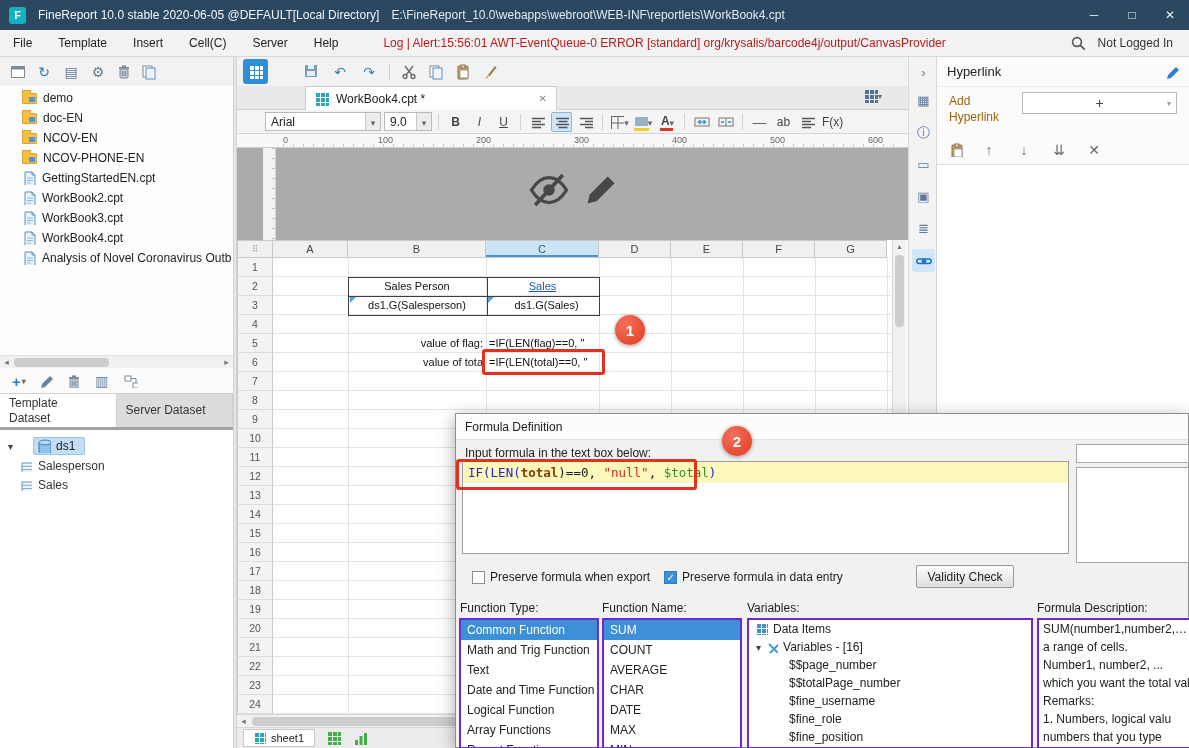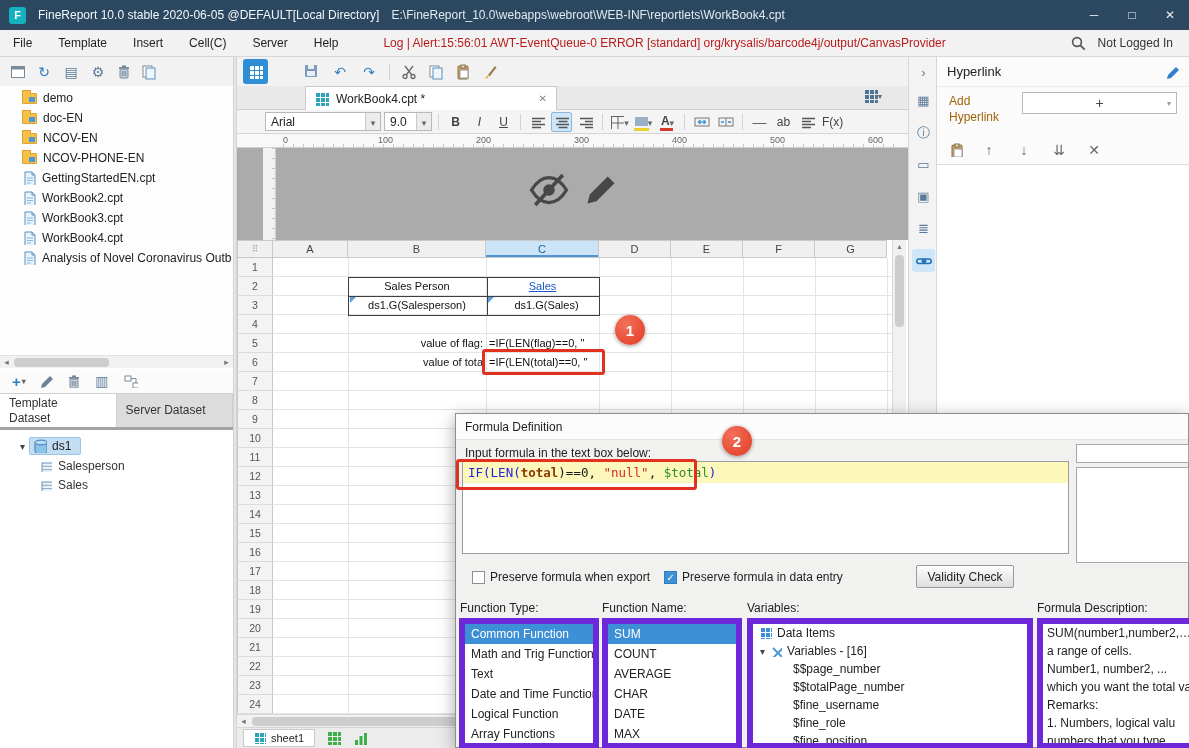--- a/index.html
+++ b/index.html
@@ -57,23 +57,23 @@
 
 .ds-toolbar{position:absolute;left:0;top:369px;width:233px;height:24px;display:flex;align-items:center;gap:13px;padding-left:12px;background:#fbfbfb}
 .plus-btn{color:#2e7fc2;font-weight:bold;font-size:15px;display:flex;align-items:center;gap:1px}
 .plus-btn::before{content:"+"}
 .plus-btn::after{content:"▾";font-size:8px;color:#666}
 .ds-tabs{position:absolute;left:0;top:393px;width:233px;height:37px;display:flex;background:#dedede;border-top:1px solid #cfcfcf;border-bottom:3px solid #a3a3a3}
 .ds-tab{flex:1;display:flex;align-items:center;padding-left:9px;color:#333;background:#dcdcdc;border-right:1px solid #cfcfcf;line-height:1.2}
 .ds-tab.selected{background:#fff}
 .ds-tab:first-child span{display:block;max-width:62px}
 .ds-tree{position:absolute;left:0;top:430px;width:233px;height:318px;background:#fff;padding-top:5px}
-.ds-root{height:21px;display:flex;align-items:center;gap:4px;padding-left:20px}
+.ds-root{height:21px;display:flex;align-items:center;gap:20px;padding-left:8px}
 .ds-pill{display:flex;align-items:center;gap:5px;background:#c3ddf3;border:1px solid #9cc4e6;padding:1px 9px 1px 3px;border-radius:2px}
-.ds-field{height:19px;display:flex;align-items:center;gap:6px;padding-left:40px;color:#333}
+.ds-field{height:19px;display:flex;align-items:center;gap:6px;padding-left:20px;color:#333}
 
 
 .v-split{position:absolute;left:233px;top:57px;width:4px;height:691px;background:#e6e6e6;border-left:1px solid #d2d2d2;border-right:1px solid #d2d2d2}
 
 
 .main-toolbar{position:absolute;left:237px;top:57px;width:671px;height:29px;background:#f2f2f2;display:flex;align-items:center;gap:11px;padding-left:6px}
 .tpl-icon{width:25px;height:25px;border-radius:3px;background:#2f8fd6;color:#fff;display:flex;align-items:center;justify-content:center;margin-right:24px;flex:none}
 .tsep{width:1px;height:16px;background:#cfcfcf}
 
 
@@ -174,21 +174,21 @@
 .sidebox-a{position:absolute;left:620px;top:30px;width:113px;height:19px;background:#fff;border:1px solid #a8a8a8}
 .sidebox-b{position:absolute;left:620px;top:53px;width:113px;height:96px;background:#fff;border:1px solid #a8a8a8}
 .cb-row{position:absolute;left:16px;top:156px;display:flex;gap:14px;align-items:center}
 .cb{display:flex;align-items:center;gap:5px}
 .cb .box{width:13px;height:13px;border:1px solid #8f8f8f;background:#fff;display:flex;align-items:center;justify-content:center;font-size:10px;color:#fff;flex:none}
 .cb.checked .box{background:#3d8fd6;border-color:#2f7cc0}
 .cb.checked .box::before{content:"✓"}
 .validity{position:absolute;left:460px;top:151px;width:98px;height:23px;background:linear-gradient(#fdfdfd,#dedede);border:1px solid #9a9a9a;border-radius:2px;display:flex;align-items:center;justify-content:center;font-family:inherit;font-size:12px;color:#222}
 .sec-label{position:absolute;top:187px;color:#222}
 .lbl-ft{left:4px}.lbl-fn{left:146px}.lbl-var{left:291px}.lbl-desc{left:581px}
-.listbox{position:absolute;top:204px;height:131px;background:#fff;border:6px solid #6d28d9;overflow:hidden}
+.listbox{position:absolute;top:204px;height:131px;background:#fff;border:2px solid #6d28d9;overflow:hidden}
 .ft-list{left:3px;width:140px}
 .fn-list{left:146px;width:140px}
 .li{height:20px;line-height:20px;padding-left:6px;white-space:nowrap}
 .li.selected{background:#3d8fd6;color:#fff}
 .var-list{left:291px;width:286px}
 .var-row{height:18px;display:flex;align-items:center;gap:5px;padding-left:7px;white-space:nowrap}
 .var-row.child{padding-left:40px}
 .desc-list{left:581px;width:153px;border-right:none}
 .desc-line{height:18px;line-height:18px;padding-left:4px;white-space:nowrap;color:#222}
 

